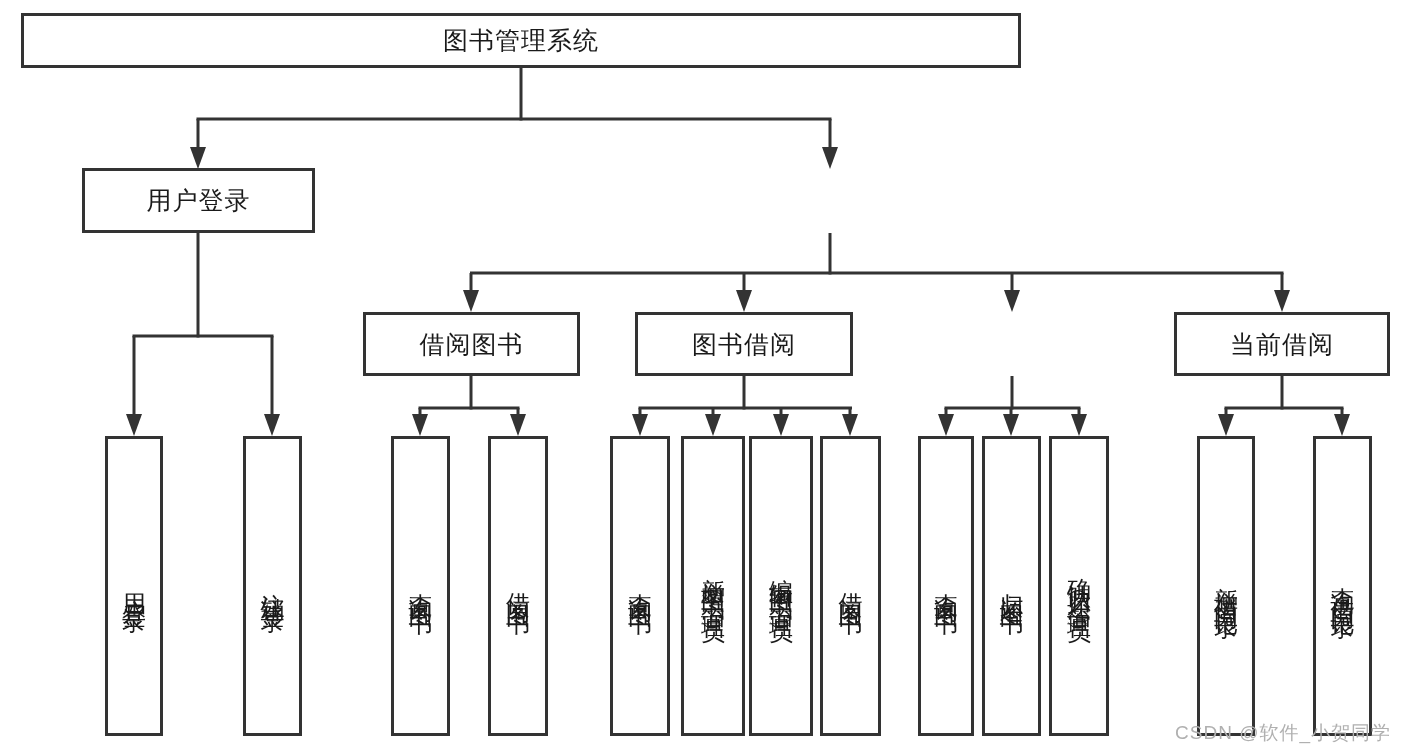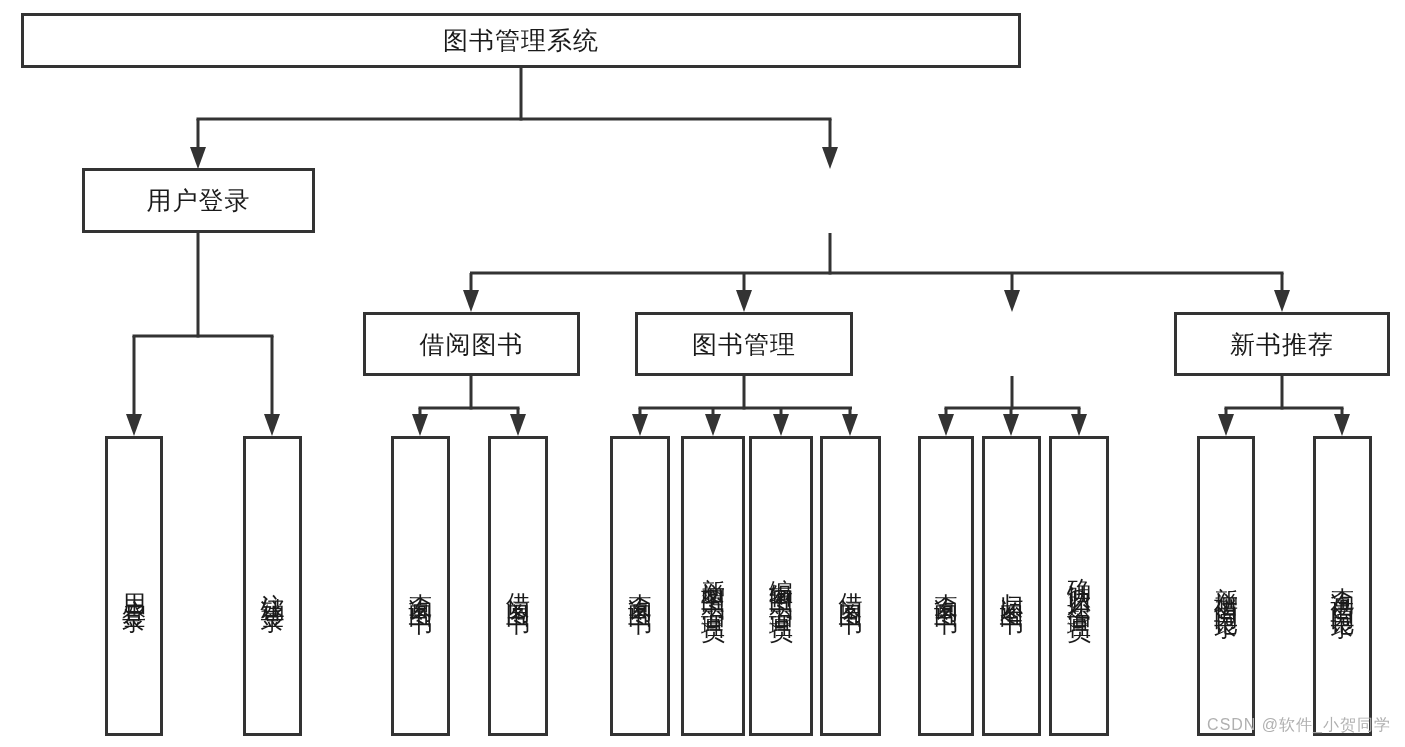--- a/index.html
+++ b/index.html
@@ -41,22 +41,22 @@
     writing-mode: vertical-rl;
     text-orientation: mixed;
     font-size: 24px;
     letter-spacing: 6px;
     line-height: 1;
     font-weight: 400;
   }
   .watermark {
     position: absolute;
     right: 14px;
-    bottom: 11px;
-    font-size: 16px;
+    bottom: 1px;
+    font-size: 19px;
     letter-spacing: 1px;
     color: var(--watermark);
     z-index: 5;
     white-space: nowrap;
   }
 </style>
 </head>
 <body>
 
 <div class="stage">
@@ -142,24 +142,24 @@
   </div>
 
   <div class="node h" style="left:82px;top:168px;width:233px;height:65px">
     <span class="lbl">用户登录</span>
   </div>
 
   <div class="node h" style="left:363px;top:312px;width:217px;height:64px">
     <span class="lbl">借阅图书</span>
   </div>
   <div class="node h" style="left:635px;top:312px;width:218px;height:64px">
-    <span class="lbl">图书管理</span>
+    <span class="lbl">图书借阅</span>
   </div>
   <div class="node h" style="left:1174px;top:312px;width:216px;height:64px">
-    <span class="lbl">新书推荐</span>
+    <span class="lbl">当前借阅</span>
   </div>
 
   <div class="node v" style="left:105px;top:436px;width:58px;height:300px">
     <span class="lbl">用户登录</span>
   </div>
   <div class="node v" style="left:243px;top:436px;width:59px;height:300px">
     <span class="lbl">注销登录</span>
   </div>
 
   <div class="node v" style="left:391px;top:436px;width:59px;height:300px">

